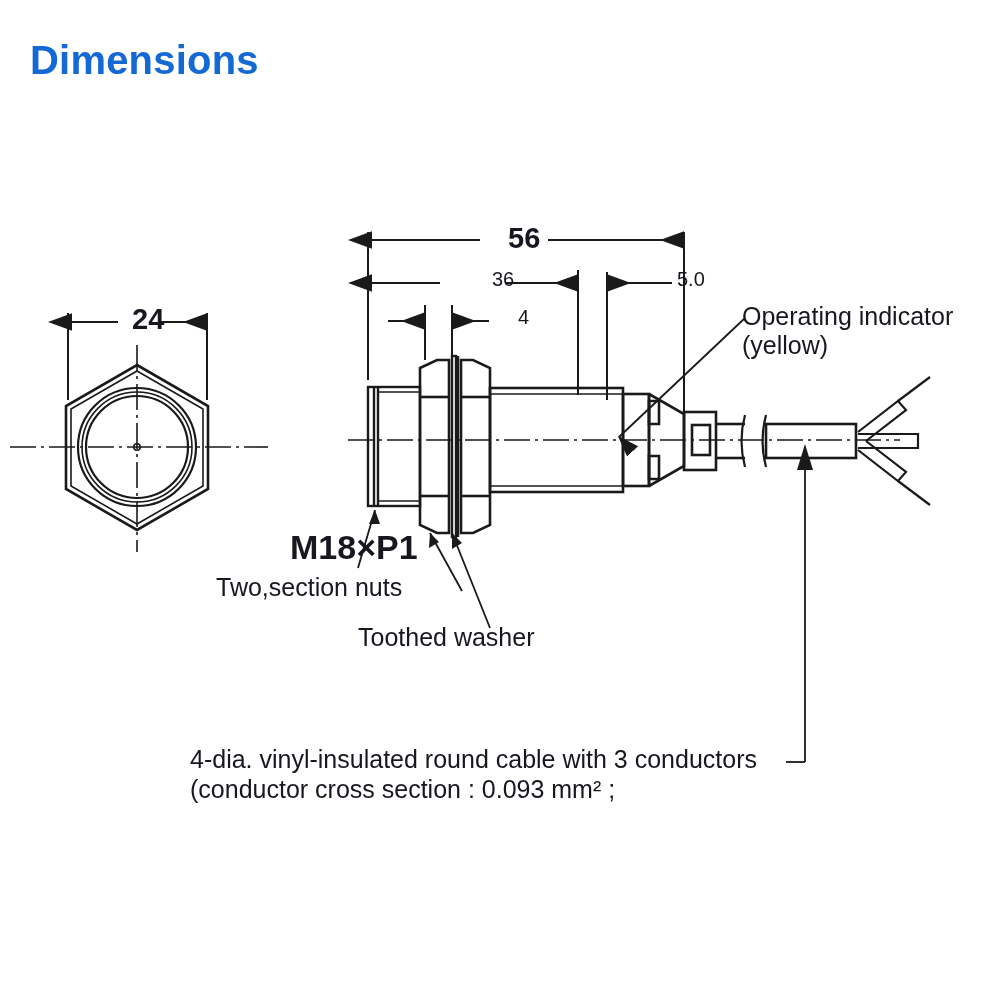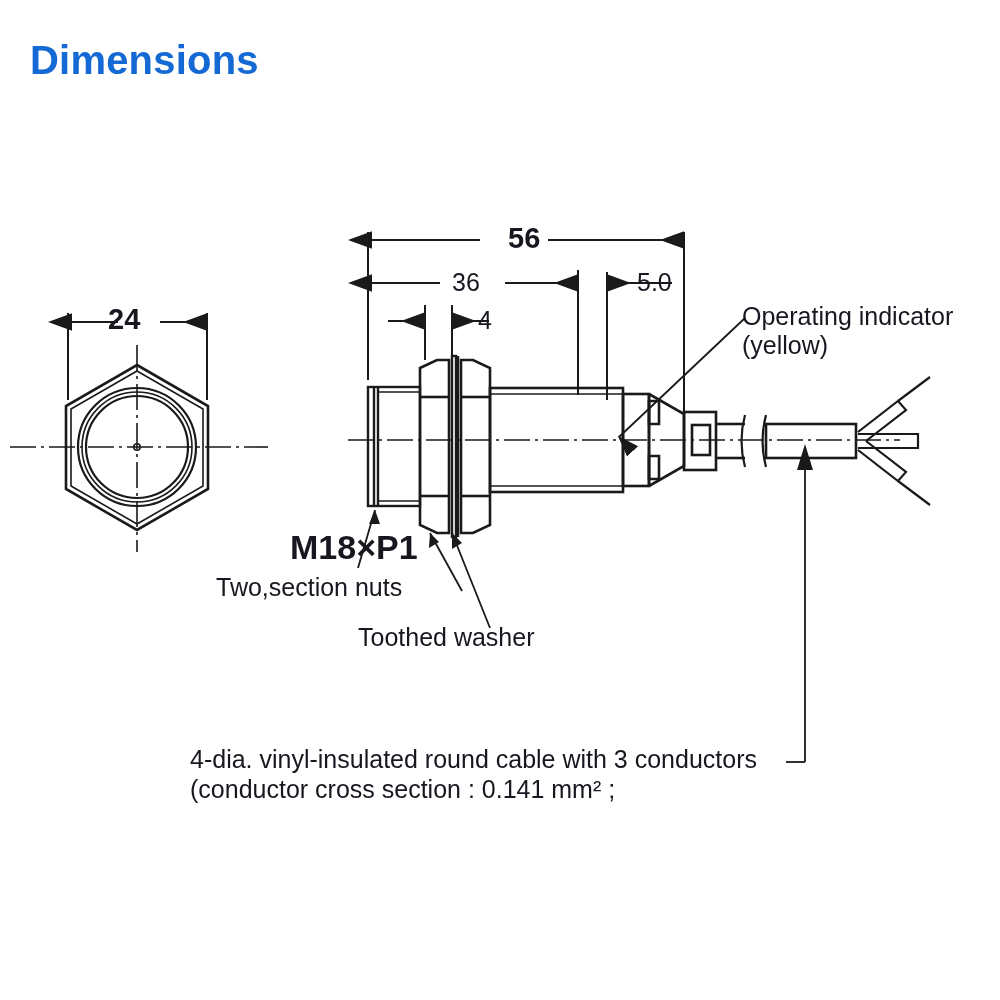--- a/index.html
+++ b/index.html
@@ -28,21 +28,21 @@
     width:1000px; height:1000px;
   }
 
   .lbl{
     position:absolute;
     white-space:pre;
     font-family:"Liberation Sans", sans-serif;
     color:#17171f;
   }
   .note{ font-size:25px; line-height:30px; }
-  .dimtxt{ font-size:25px; }
+  .dimtxt{ font-size:20px;margin-left:40px; }
   .dimtxt-big{ font-size:29px; font-weight:bold; }
 </style>
 </head>
 <body style="background: rgb(255, 255, 255);">
 
 <div id="root">
 
   <div class="title" style="color: rgb(21, 105, 212);">Dimensions</div>
 
   <svg class="drawing" viewBox="0 0 1000 1000" xmlns="http://www.w3.org/2000/svg">
@@ -216,21 +216,21 @@
         <line x1="805" y1="762" x2="805" y2="463"></line>
         <path d="M805,444 L797,470 L813,470 Z" fill="#1a1a1a" stroke="none"></path>
       </g>
 
       <g stroke-width="1.8">
         <line x1="805" y1="762" x2="786" y2="762"></line>
       </g>
     </g>
   </svg>
 
-  <div class="lbl dimtxt-big" style="left:108px; top:303px;">24</div>
+  <div class="lbl dimtxt-big" style="left:132px; top:303px;">24</div>
 
   <div class="lbl dimtxt-big" style="left:508px; top:222px;text-align:right;">56</div>
 
   <div class="lbl dimtxt" style="left:452px; top:268px;">36</div>
 
   <div class="lbl dimtxt" style="left:637px; top:268px;">5.0</div>
 
   <div class="lbl dimtxt" style="left:478px; top:306px;">4</div>
 
   <div class="lbl" style="left:290px; top:528px; font-size:34px; font-weight:bold;">M18×P1</div>
@@ -238,16 +238,16 @@
   <div class="lbl note" style="left:216px; top:572px;">Two,section nuts</div>
 
   <div class="lbl note" style="left:358px; top:622px;">Toothed washer</div>
 
   <div class="lbl note" style="left:742px; top:301px;">Operating indicator</div>
 
   <div class="lbl note" style="left:742px; top:330px;">(yellow)</div>
 
   <div class="lbl note" style="left:190px; top:744px;">4-dia. vinyl-insulated round cable with 3 conductors</div>
 
-  <div class="lbl note" style="left:190px; top:774px;">(conductor cross section : 0.141 mm² ;</div>
+  <div class="lbl note" style="left:190px; top:774px;">(conductor cross section : 0.093 mm² ;</div>
 
 
 </div>
 
 </body></html>

